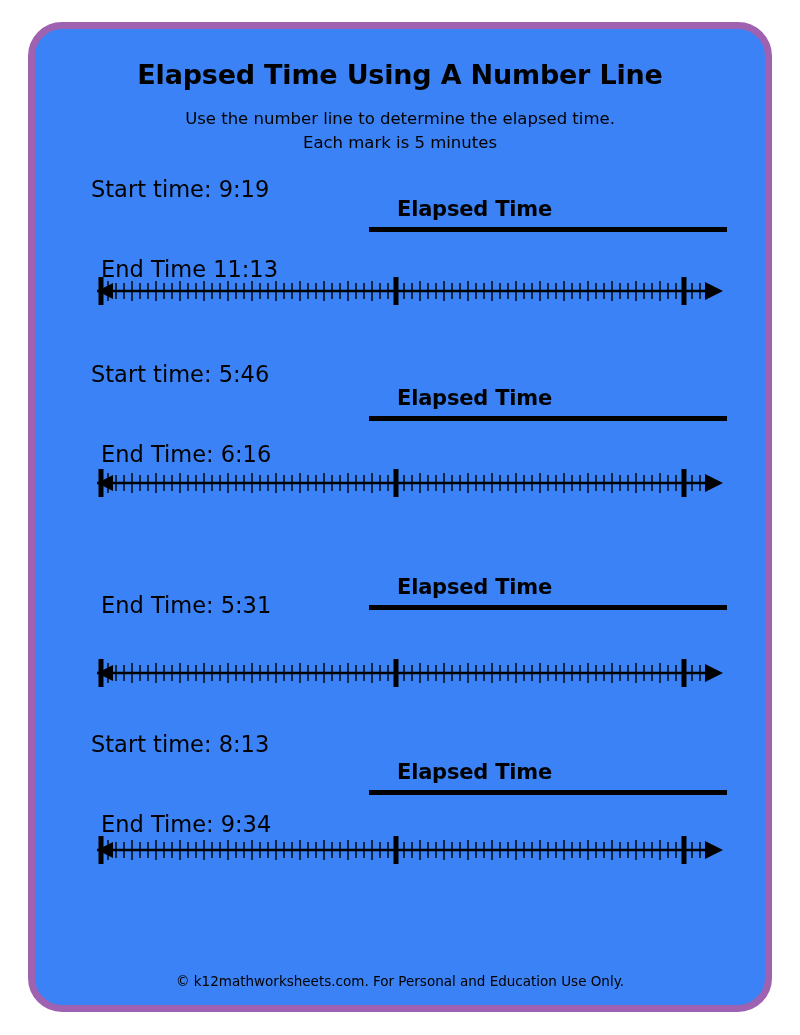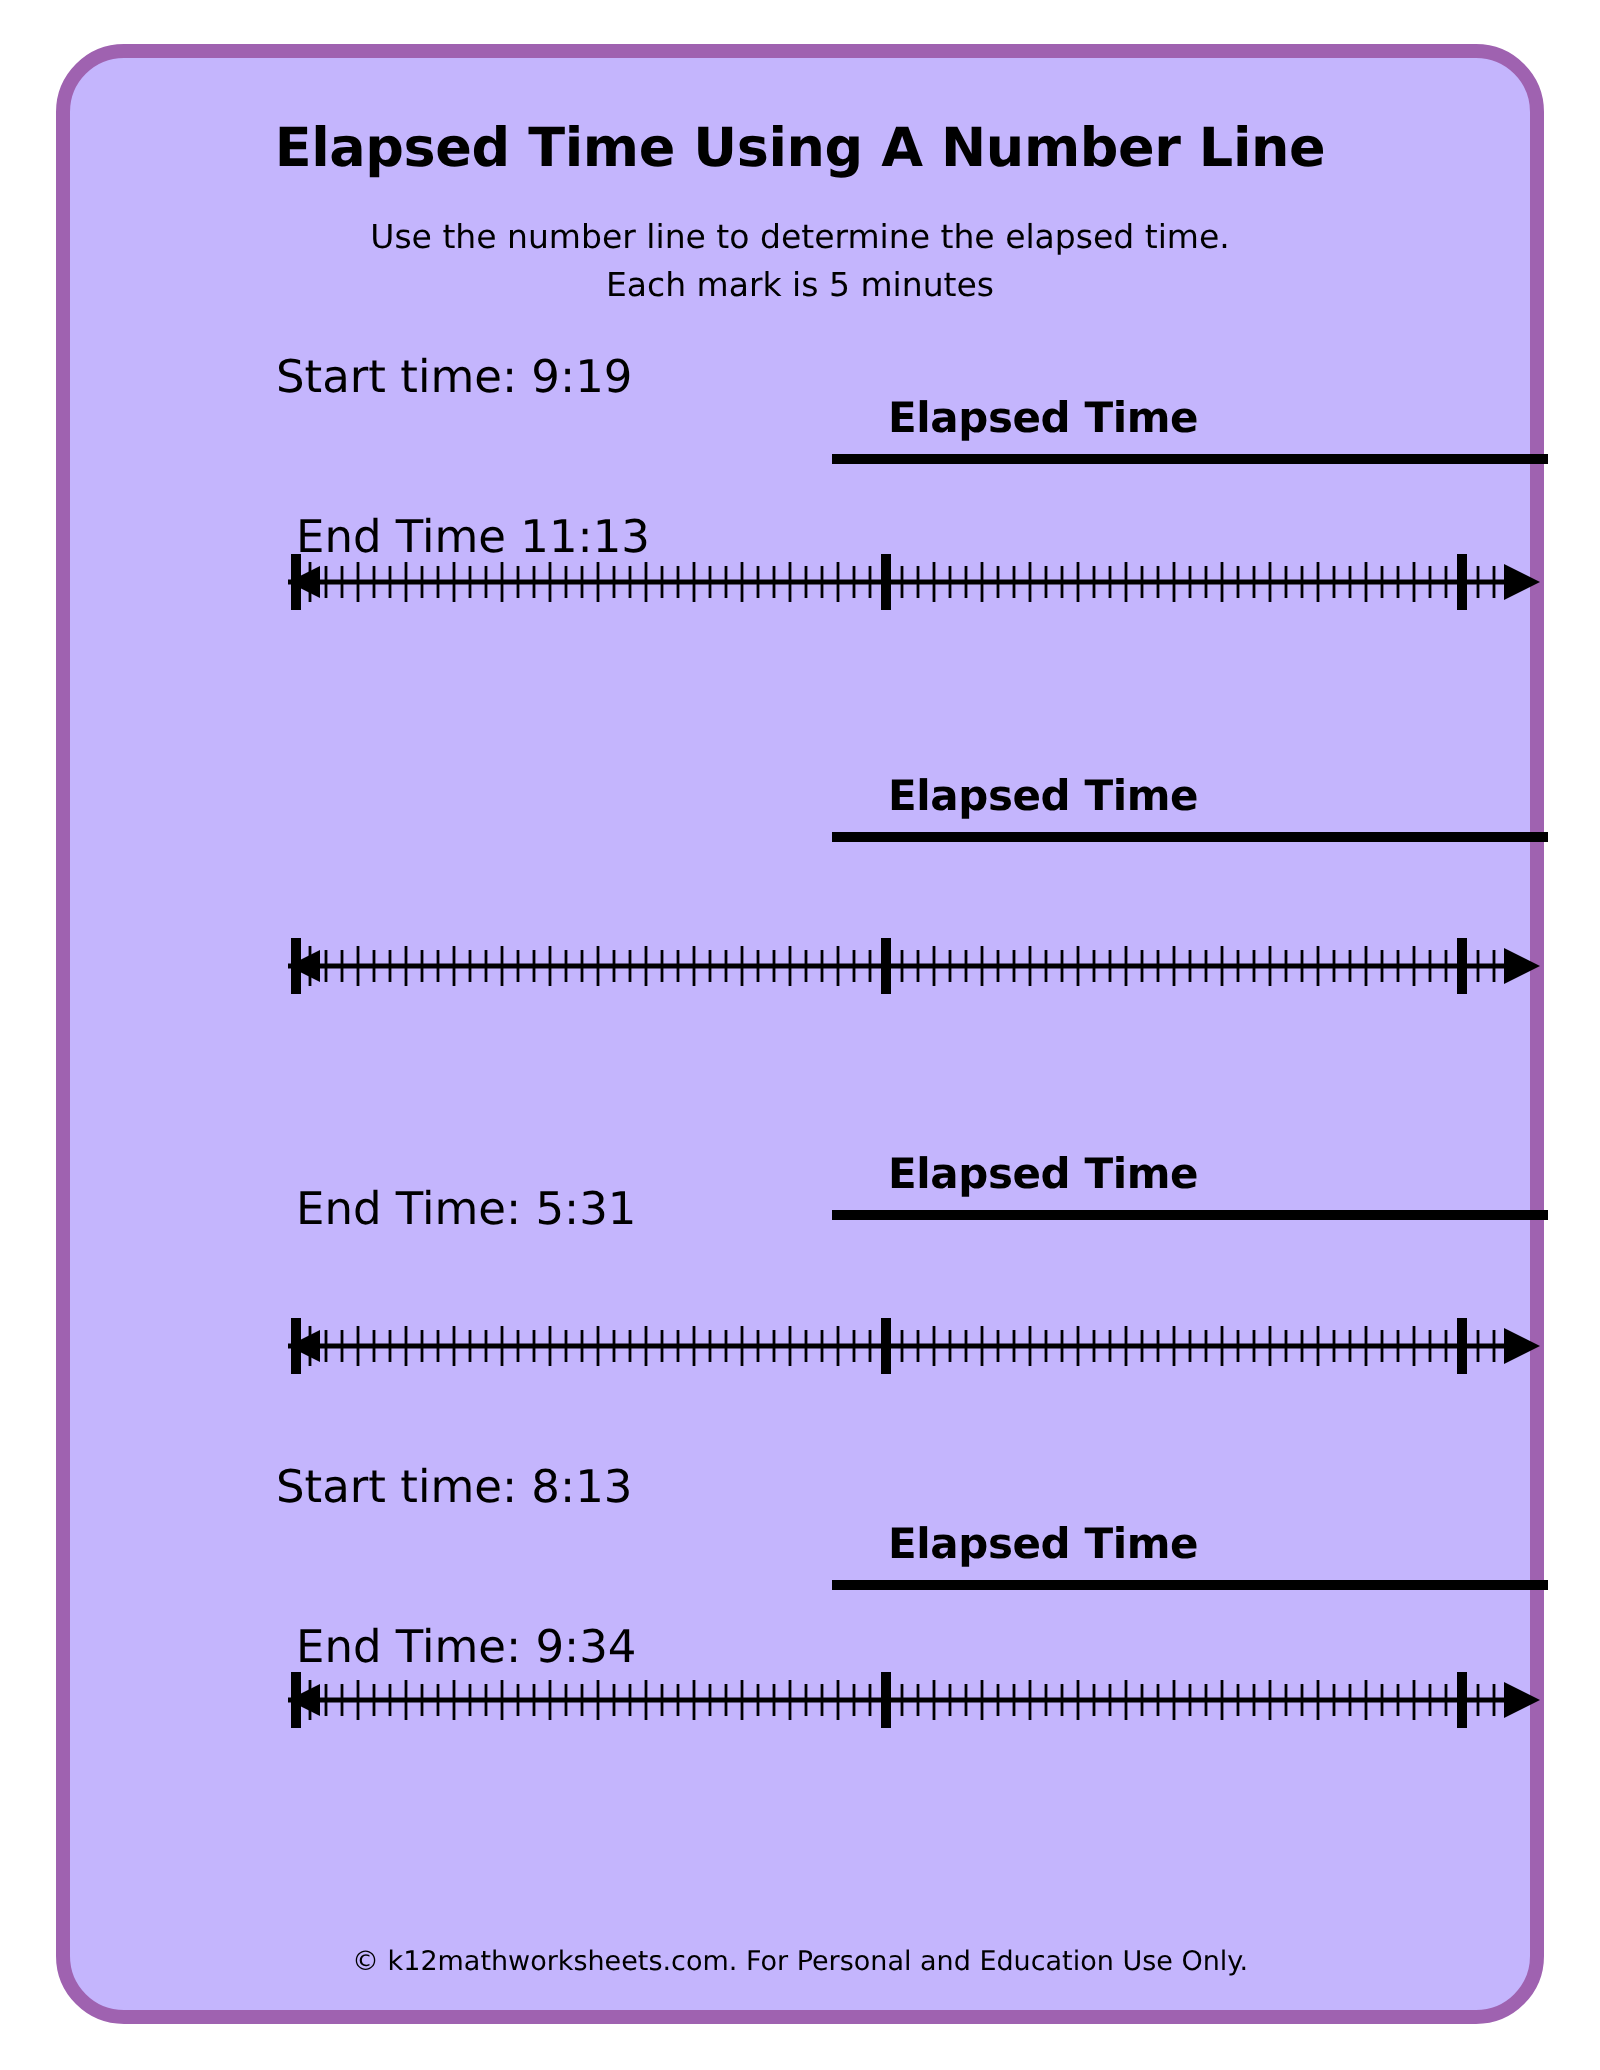--- a/index.html
+++ b/index.html
@@ -17,21 +17,21 @@
   }
   .sheet {
     position: absolute;
     left: 28px;
     top: 22px;
     width: 744px;
     height: 990px;
     box-sizing: border-box;
     border: 7px solid #9f62b0;
     border-radius: 34px;
-    background: #c4b5fd;
+    background: #3b82f6;
   }
   .inner {
     position: absolute;
     left: 0;
     top: 0;
     width: 730px;
     height: 976px;
   }
   .title {
     text-align: center;
@@ -42,21 +42,20 @@
     font-family: "DejaVu Sans", sans-serif;
   }
   .subtitle {
     text-align: center;
     font-size: 16.5px;
     margin-top: 17px;
     line-height: 1.45;
   }
   .problems {
     margin-top: 14px;
-    padding-left: 47px;
   }
   .problem {
     position: relative;
     height: 185px;
   }
   .labels {
     position: absolute;
     left: 56px;
     top: 4px;
     width: 300px;
@@ -212,20 +211,24 @@
             <g stroke="#000" stroke-width="5">
               <line x1="26" y1="10" x2="26" y2="38"></line>
               <line x1="321" y1="10" x2="321" y2="38"></line>
               <line x1="609" y1="10" x2="609" y2="38"></line>
             </g>
           </svg>
         </div>
       </div>
 
       <div class="problem">
+        <div class="labels">
+          <div class="line">Start time: 5:46</div>
+          <div class="line indent">End Time: 6:16</div>
+        </div>
         <div class="elapsed-box" style="top:32px;">
           <div class="elapsed-label">Elapsed Time</div>
           <div class="elapsed-rule"></div>
         </div>
         <div class="numberline-wrap" style="top:105px;">
           <svg class="numberline" width="650" height="48" viewBox="0 0 650 48">
             <line x1="22" y1="24" x2="632" y2="24" stroke="#000" stroke-width="2.5"></line>
             <polygon points="22,24 38,16 38,32" fill="#000"></polygon>
             <polygon points="648,24 630,15 630,33" fill="#000"></polygon>
             <g stroke="#000" stroke-width="1.4">

